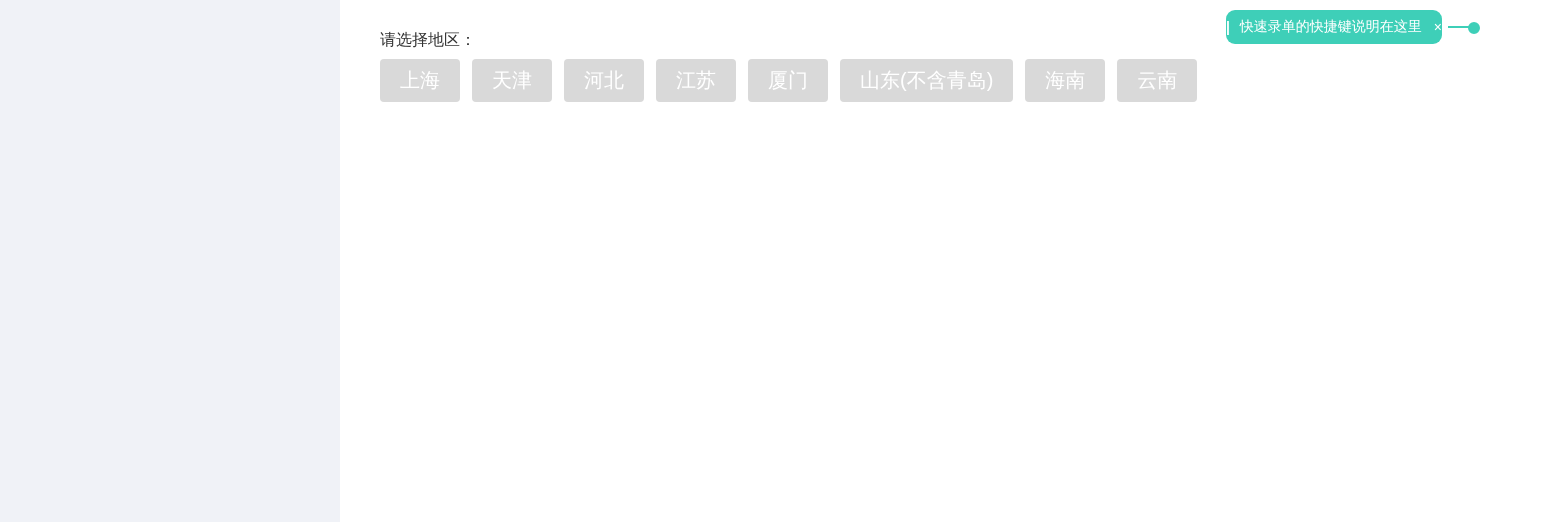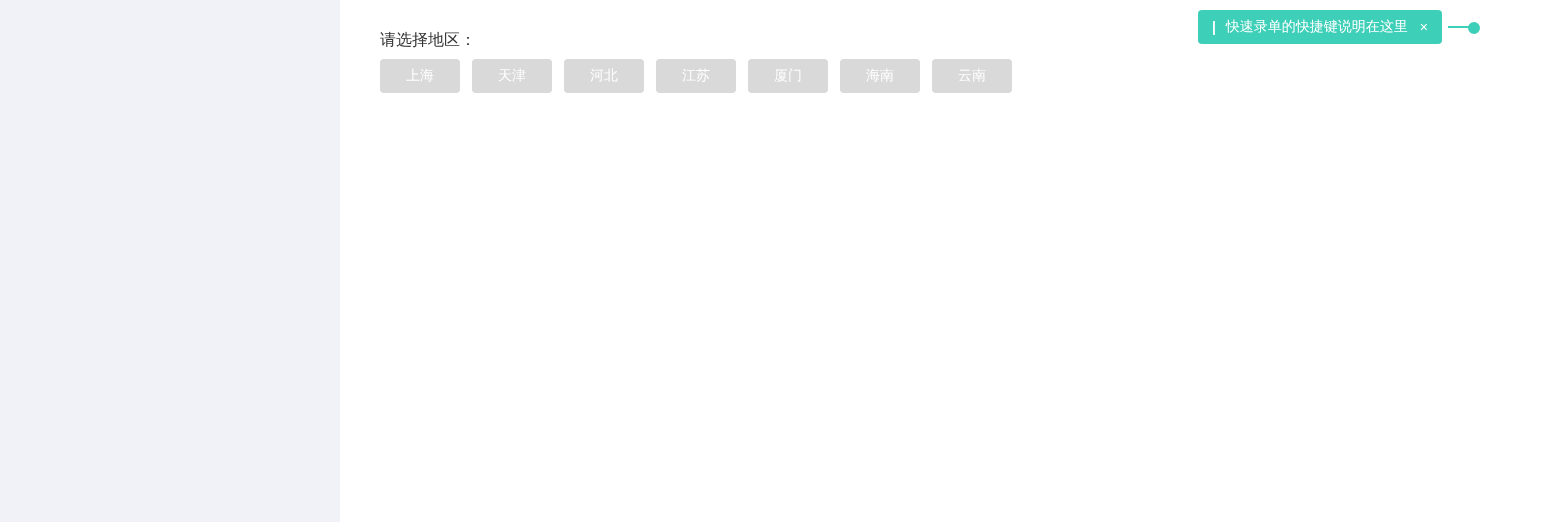--- a/index.html
+++ b/index.html
@@ -47,36 +47,36 @@
       display: flex;
       flex-wrap: wrap;
       gap: 12px;
     }
 
     .region-btn {
       background: #d9d9d9;
       border: none;
       border-radius: 4px;
       padding: 8px 20px;
-      font-size: 14px;
+      font-size: 20px;
       color: #fff;
       cursor: pointer;
       min-width: 80px;
       text-align: center;
     }
 
     
     .tooltip-banner {
       position: absolute;
       top: 10px;
       right: 120px;
       background: #3ecfb8;
       color: #fff;
-      border-radius: 4px;
-      padding: 8px 14px;
+      border-radius: 9px;
+      padding: 8px 0;
       font-size: 14px;
       display: flex;
       align-items: center;
       gap: 8px;
       white-space: nowrap;
       z-index: 100;
     }
 
     .tooltip-banner::before {
       content: '|';
@@ -119,20 +119,21 @@
 
 <div class="main-content">
   <div class="page-title">请选择地区：</div>
 
   <div class="region-buttons" id="region-container">
   <button class="region-btn">上海</button>
       <button class="region-btn">天津</button>
       <button class="region-btn">河北</button>
       <button class="region-btn">江苏</button>
       <button class="region-btn">厦门</button>
+      <button class="region-btn">山东(不含青岛)</button>
       <button class="region-btn">海南</button>
       <button class="region-btn">云南</button>
     </div>
 </div>
 
 <div class="tooltip-banner">
   <span>快速录单的快捷键说明在这里</span>
   <span class="tooltip-close">×</span>
 </div>
 

